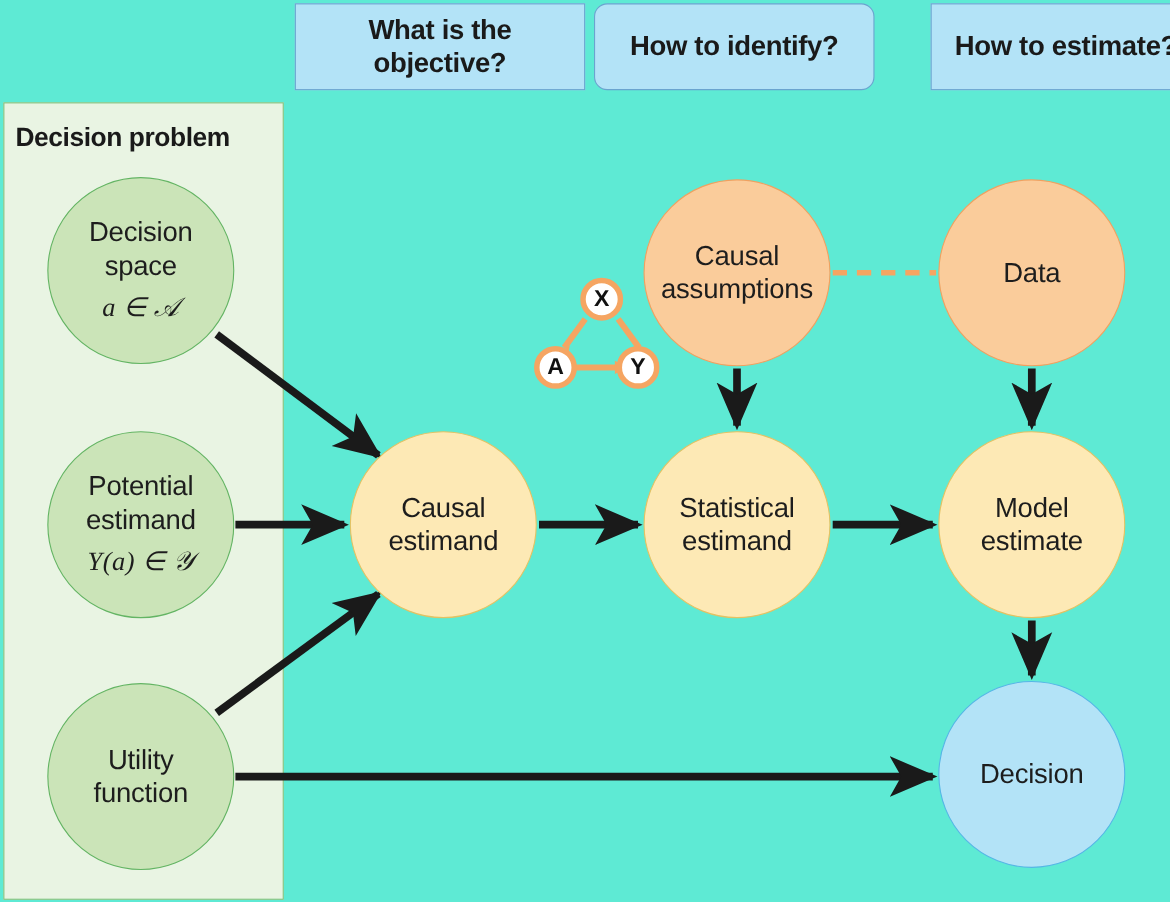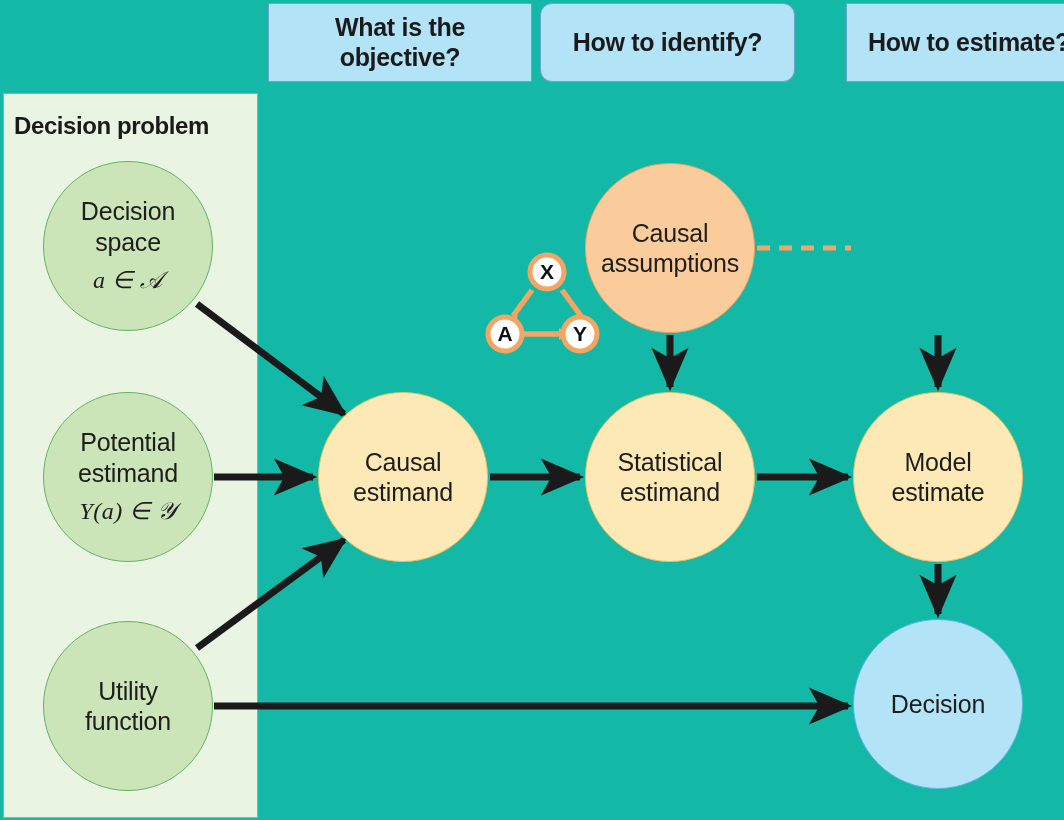--- a/index.html
+++ b/index.html
@@ -7,21 +7,21 @@
     padding: 0;
     background: #ffffff;
   }
   body {
     font-family: "Liberation Sans", sans-serif;
   }
   #canvas {
     position: relative;
     width: 1064px;
     height: 820px;
-    background: #14b8a6;
+    background: #5eead4;
     overflow: hidden;
   }
   
   .qbox {
     position: absolute;
     box-sizing: border-box;
     background: #b3e3f7;
     border: 1.5px solid #6aa4cf;
     display: flex;
     align-items: center;
@@ -230,18 +230,21 @@
   <div class="node node-yellow" id="node-model-estimate">
     <span>Model</span>
     <span>estimate</span>
   </div>
 
   <div class="node node-orange" id="node-causal-assumptions">
     <span>Causal</span>
     <span>assumptions</span>
   </div>
 
+  <div class="node node-orange" id="node-data">
+    <span>Data</span>
+  </div>
 
   <div class="node node-blue" id="node-decision">
     <span>Decision</span>
   </div>
 
 </div>
 
 </body></html>

